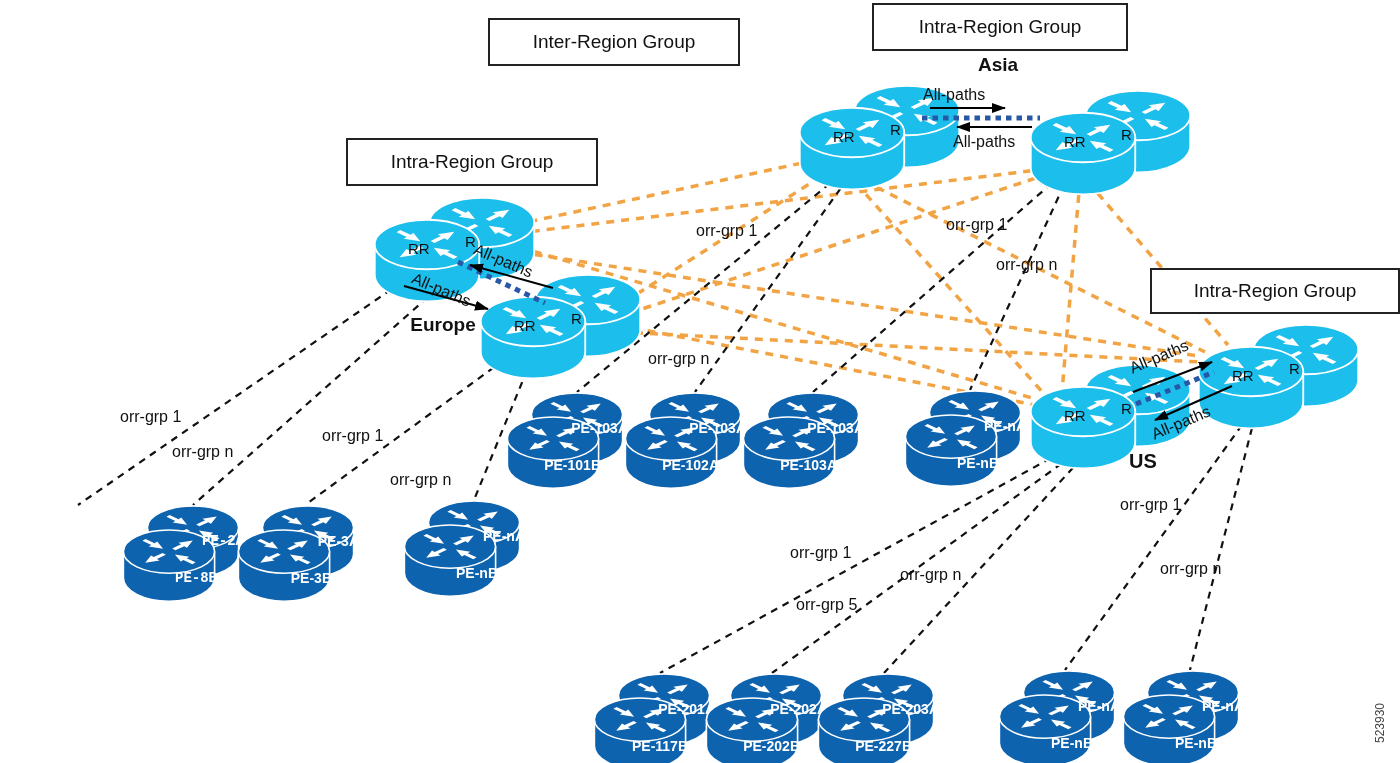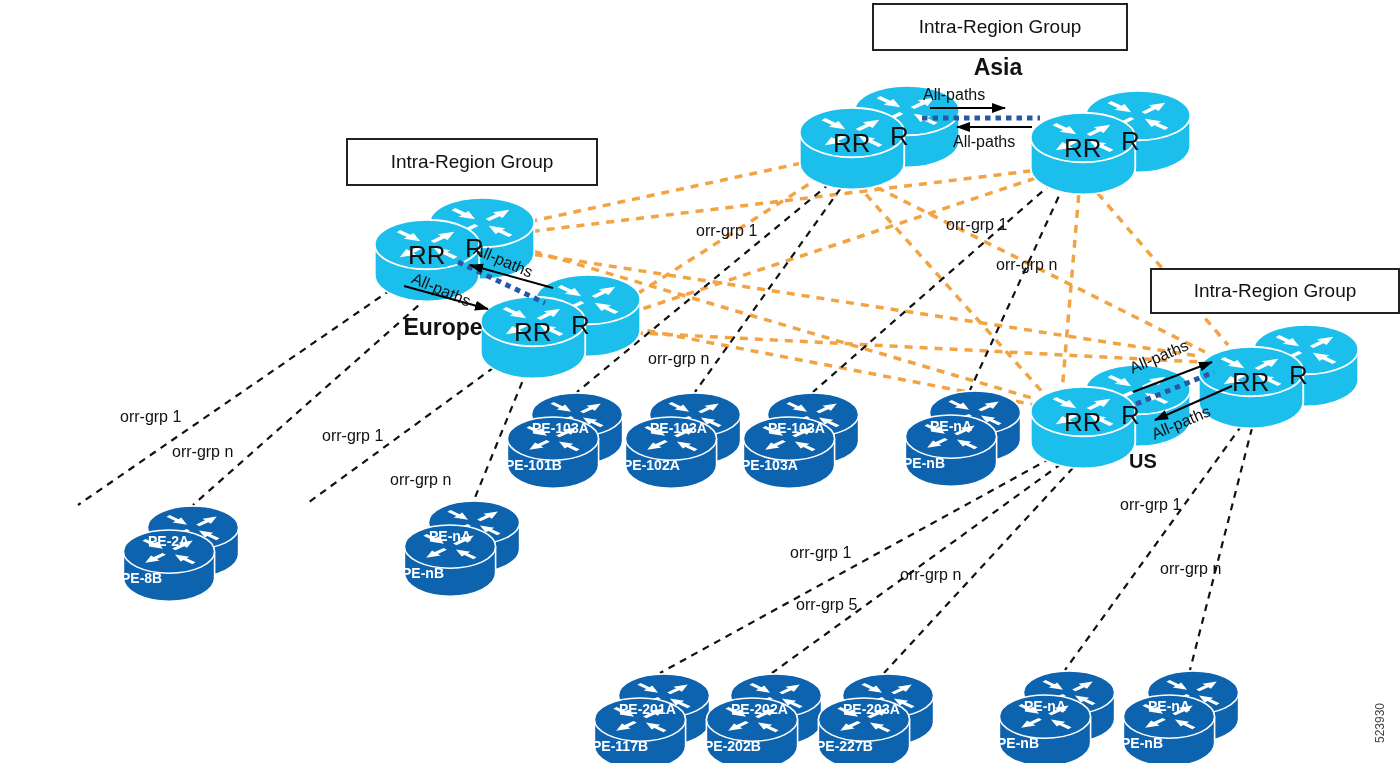--- a/index.html
+++ b/index.html
@@ -2,38 +2,38 @@
 <html><head>
 <meta charset="utf-8">
 <style>
   html,body{margin:0;padding:0;background:#fff;}
   .canvas{position:relative;width:1400px;height:763px;background:#fff;overflow:hidden;
           font-family:"Liberation Sans",sans-serif;color:#111;}
   .lines-under{position:absolute;left:0;top:0;z-index:1;}
   .lines-over{position:absolute;left:0;top:0;z-index:15;pointer-events:none;}
   .group-box{position:absolute;border:2px solid #222;background:#fff;z-index:5;
              display:flex;align-items:center;justify-content:center;font-size:19px;white-space:nowrap;}
-  .region-label{position:absolute;font-size:23px;font-weight:bold;z-index:20;white-space:nowrap;}
+  .region-label{position:absolute;font-size:19px;font-weight:bold;z-index:20;white-space:nowrap;}
   .txt{position:absolute;font-size:16px;z-index:20;white-space:nowrap;}
   .rot-dn{transform:rotate(23deg);}
   .rot-up{transform:rotate(-23deg);}
   .rr-pair{position:absolute;width:165px;height:110px;z-index:10;}
   .pe-pair{position:absolute;width:120px;height:102px;z-index:10;}
   .router{position:absolute;}
   .router svg{display:block;width:100%;height:100%;}
   .rr-pair .router{width:110px;height:88px;color:#1CBEEC;}
   .rr-pair .back{left:55px;top:0;}
   .rr-pair .front{left:0;top:22px;}
   .pe-pair .router{width:96px;height:78px;color:#0E63AF;}
   .pe-pair .back{left:24px;top:0;}
   .pe-pair .front{left:0;top:24px;}
-  .rr-lbl{position:absolute;font-size:26px;font-weight:500;color:#111;z-index:12;}
+  .rr-lbl{position:absolute;font-size:15px;font-weight:500;color:#111;z-index:12;}
   .rr-lbl.front-lbl{left:36px;top:45px;}
   .rr-lbl.back-lbl{left:93px;top:38px;}
-  .pe-lbl{position:absolute;font-size:14px;font-weight:bold;color:#fff;text-align:left;width:96px;z-index:12;}
+  .pe-lbl{position:absolute;font-size:14px;font-weight:bold;color:#fff;text-align:right;width:96px;z-index:12;}
   .pe-lbl.top-lbl{left:27px;top:30px;}
   .pe-lbl.bottom-lbl{left:0;top:67px;}
   .watermark{position:absolute;left:1356px;top:716px;width:48px;font-size:12px;color:#444;
              transform:rotate(-90deg);transform-origin:center;z-index:20;text-align:center;}
   .defs-holder{position:absolute;width:0;height:0;}
 </style>
 </head>
 <body>
 
 <div class="canvas">
@@ -82,20 +82,23 @@
       <line x1="1052" y1="183" x2="813" y2="392"></line>
       <line x1="1064" y1="185" x2="970" y2="390"></line>
       <line x1="1062" y1="452" x2="660" y2="673"></line>
       <line x1="1072" y1="456" x2="772" y2="673"></line>
       <line x1="1082" y1="458" x2="884" y2="673"></line>
       <line x1="1242" y1="425" x2="1065" y2="670"></line>
       <line x1="1252" y1="428" x2="1190" y2="670"></line>
     </g>
   </svg>
 
+  <div class="group-box" style="left:488px;top:18px;width:248px;height:44px;">
+    <span>Inter-Region Group</span>
+  </div>
   <div class="group-box" style="left:872px;top:3px;width:252px;height:44px;">
     <span>Intra-Region Group</span>
   </div>
   <div class="group-box" style="left:346px;top:138px;width:248px;height:44px;">
     <span>Intra-Region Group</span>
   </div>
   <div class="group-box" style="left:1150px;top:268px;width:246px;height:42px;">
     <span>Intra-Region Group</span>
   </div>
 
@@ -181,33 +184,47 @@
       </div>
     <div class="router front">
         <svg viewBox="0 0 120 96">
           <use href="#cyl"></use>
         </svg>
       </div>
     <span class="rr-lbl front-lbl">RR</span>
     <span class="rr-lbl back-lbl">R</span>
   </div>
 
-  <div class="pe-pair" style="left:121px;top:503px;">
+  <div class="pe-pair" style="left:121px;top:503px;font-family:Liberation Mono, monospace;">
     <div class="router back">
         <svg viewBox="0 0 120 96">
           <use href="#cyl"></use>
         </svg>
       </div>
     <div class="router front">
         <svg viewBox="0 0 120 96">
           <use href="#cyl"></use>
         </svg>
       </div>
     <span class="pe-lbl top-lbl">PE-2A</span>
     <span class="pe-lbl bottom-lbl">PE-8B</span>
+  </div>
+  <div class="pe-pair" style="left:236px;top:503px;">
+    <div class="router back">
+        <svg viewBox="0 0 120 96">
+          <use href="#cyl"></use>
+        </svg>
+      </div>
+    <div class="router front">
+        <svg viewBox="0 0 120 96">
+          <use href="#cyl"></use>
+        </svg>
+      </div>
+    <span class="pe-lbl top-lbl">PE-3A</span>
+    <span class="pe-lbl bottom-lbl">PE-3B</span>
   </div>
   <div class="pe-pair" style="left:402px;top:498px;">
     <div class="router back">
         <svg viewBox="0 0 120 96">
           <use href="#cyl"></use>
         </svg>
       </div>
     <div class="router front">
         <svg viewBox="0 0 120 96">
           <use href="#cyl"></use>

